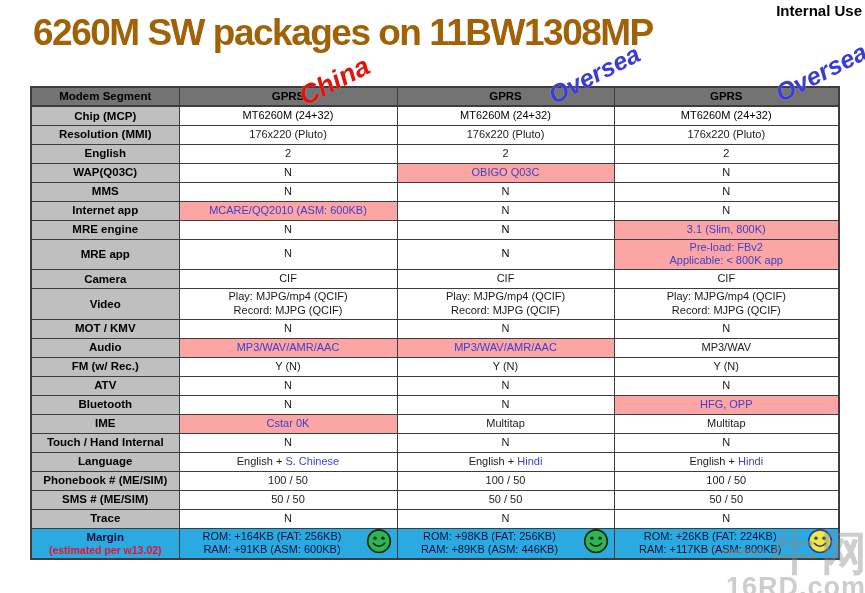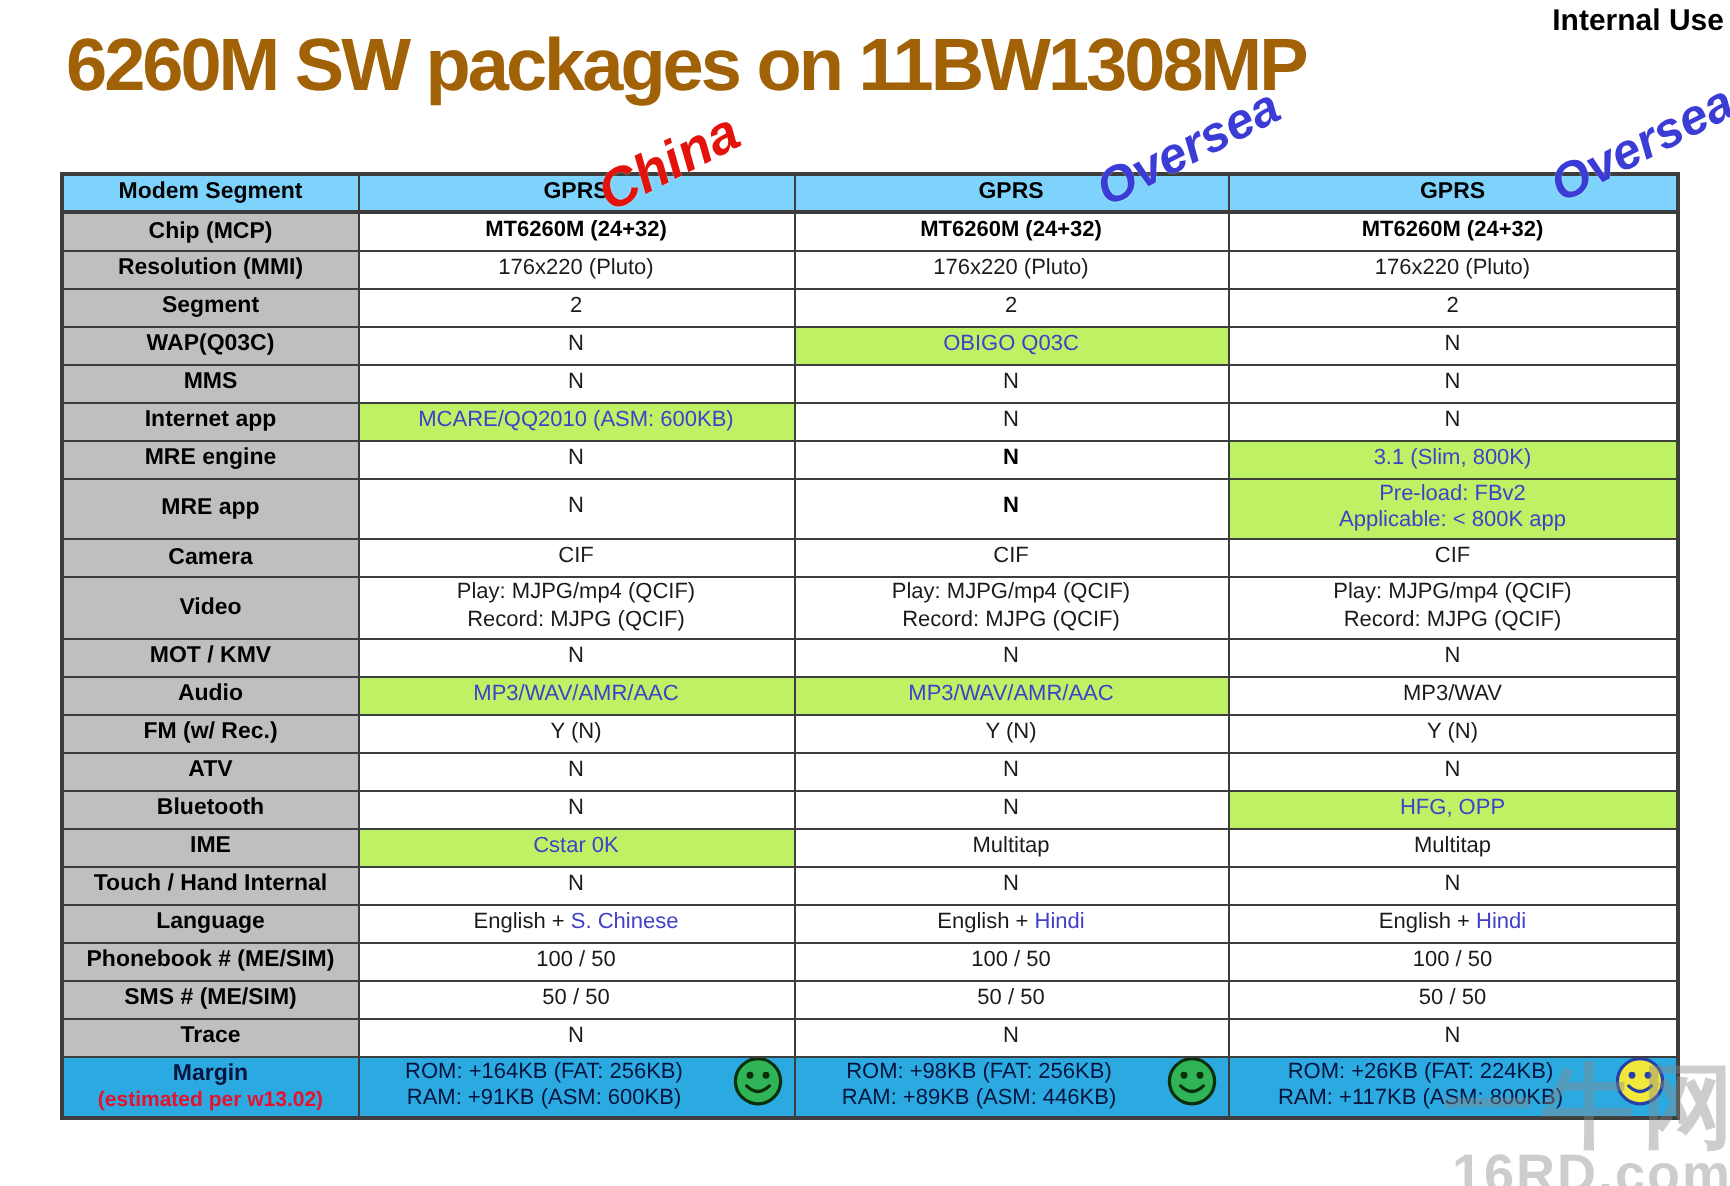--- a/index.html
+++ b/index.html
@@ -31,28 +31,28 @@
     position:absolute; left:30px; top:86px; width:808px;
     border-collapse:collapse; table-layout:fixed;
     border:2px solid #3d3d3d;
   }
   .spec th, .spec td {
     border:1px solid #3d3d3d; text-align:center; vertical-align:middle;
     font-size:11px; padding:1px 2px; height:19px; color:#1a1a1a;
     line-height:1.25; overflow:hidden;
   }
   .spec thead th {
-    background:#7dd3fc; color:#000; font-weight:700; font-size:11.5px;
+    background:#737373; color:#000; font-weight:700; font-size:11.5px;
     border-bottom:2px solid #3d3d3d;
   }
   .spec .label-col {
     background:#BFBFBF; color:#000; font-weight:700; font-size:11.5px;
   }
-  .spec td.hl { background:#bef264; color:#4040C8;margin-left:37px; }
-  .spec td.bold { font-weight:700; color:#000;text-align:center; }
+  .spec td.hl { background:#fca5a5; color:#4040C8;margin-left:37px; }
+  .spec td.bold { font-weight:400; color:#000;text-align:center; }
   .spec .blue { color:#4040C8; }
   .spec tr.margin-row td { background:#2BAAE2; color:#06133d; }
   .spec tr.margin-row td.label-col { background:#2BAAE2; }
   .spec tr.margin-row .sub { color:#E8112D; font-weight:700; font-size:10.5px; }
   .spec tr.margin-row td.value-cell { position:relative; padding-right:34px; }
   .smiley { position:absolute; right:5px; top:50%; transform:translateY(-50%); }
 
   .watermark {
     position:absolute; right:-6px; bottom:-8px; z-index:9;
     color:rgba(135,135,135,0.42); font-weight:700; text-align:center;
@@ -96,21 +96,21 @@
           <td class="bold">MT6260M (24+32)</td>
           <td class="bold">MT6260M (24+32)</td>
         </tr>
         <tr>
           <td class="label-col">Resolution (MMI)</td>
           <td class="">176x220 (Pluto)</td>
           <td class="">176x220 (Pluto)</td>
           <td class="">176x220 (Pluto)</td>
         </tr>
         <tr>
-          <td class="label-col">Segment</td>
+          <td class="label-col">English</td>
           <td class="">2</td>
           <td class="">2</td>
           <td class="">2</td>
         </tr>
         <tr>
           <td class="label-col">WAP(Q03C)</td>
           <td class="">N</td>
           <td class="hl">OBIGO Q03C</td>
           <td class="">N</td>
         </tr>

